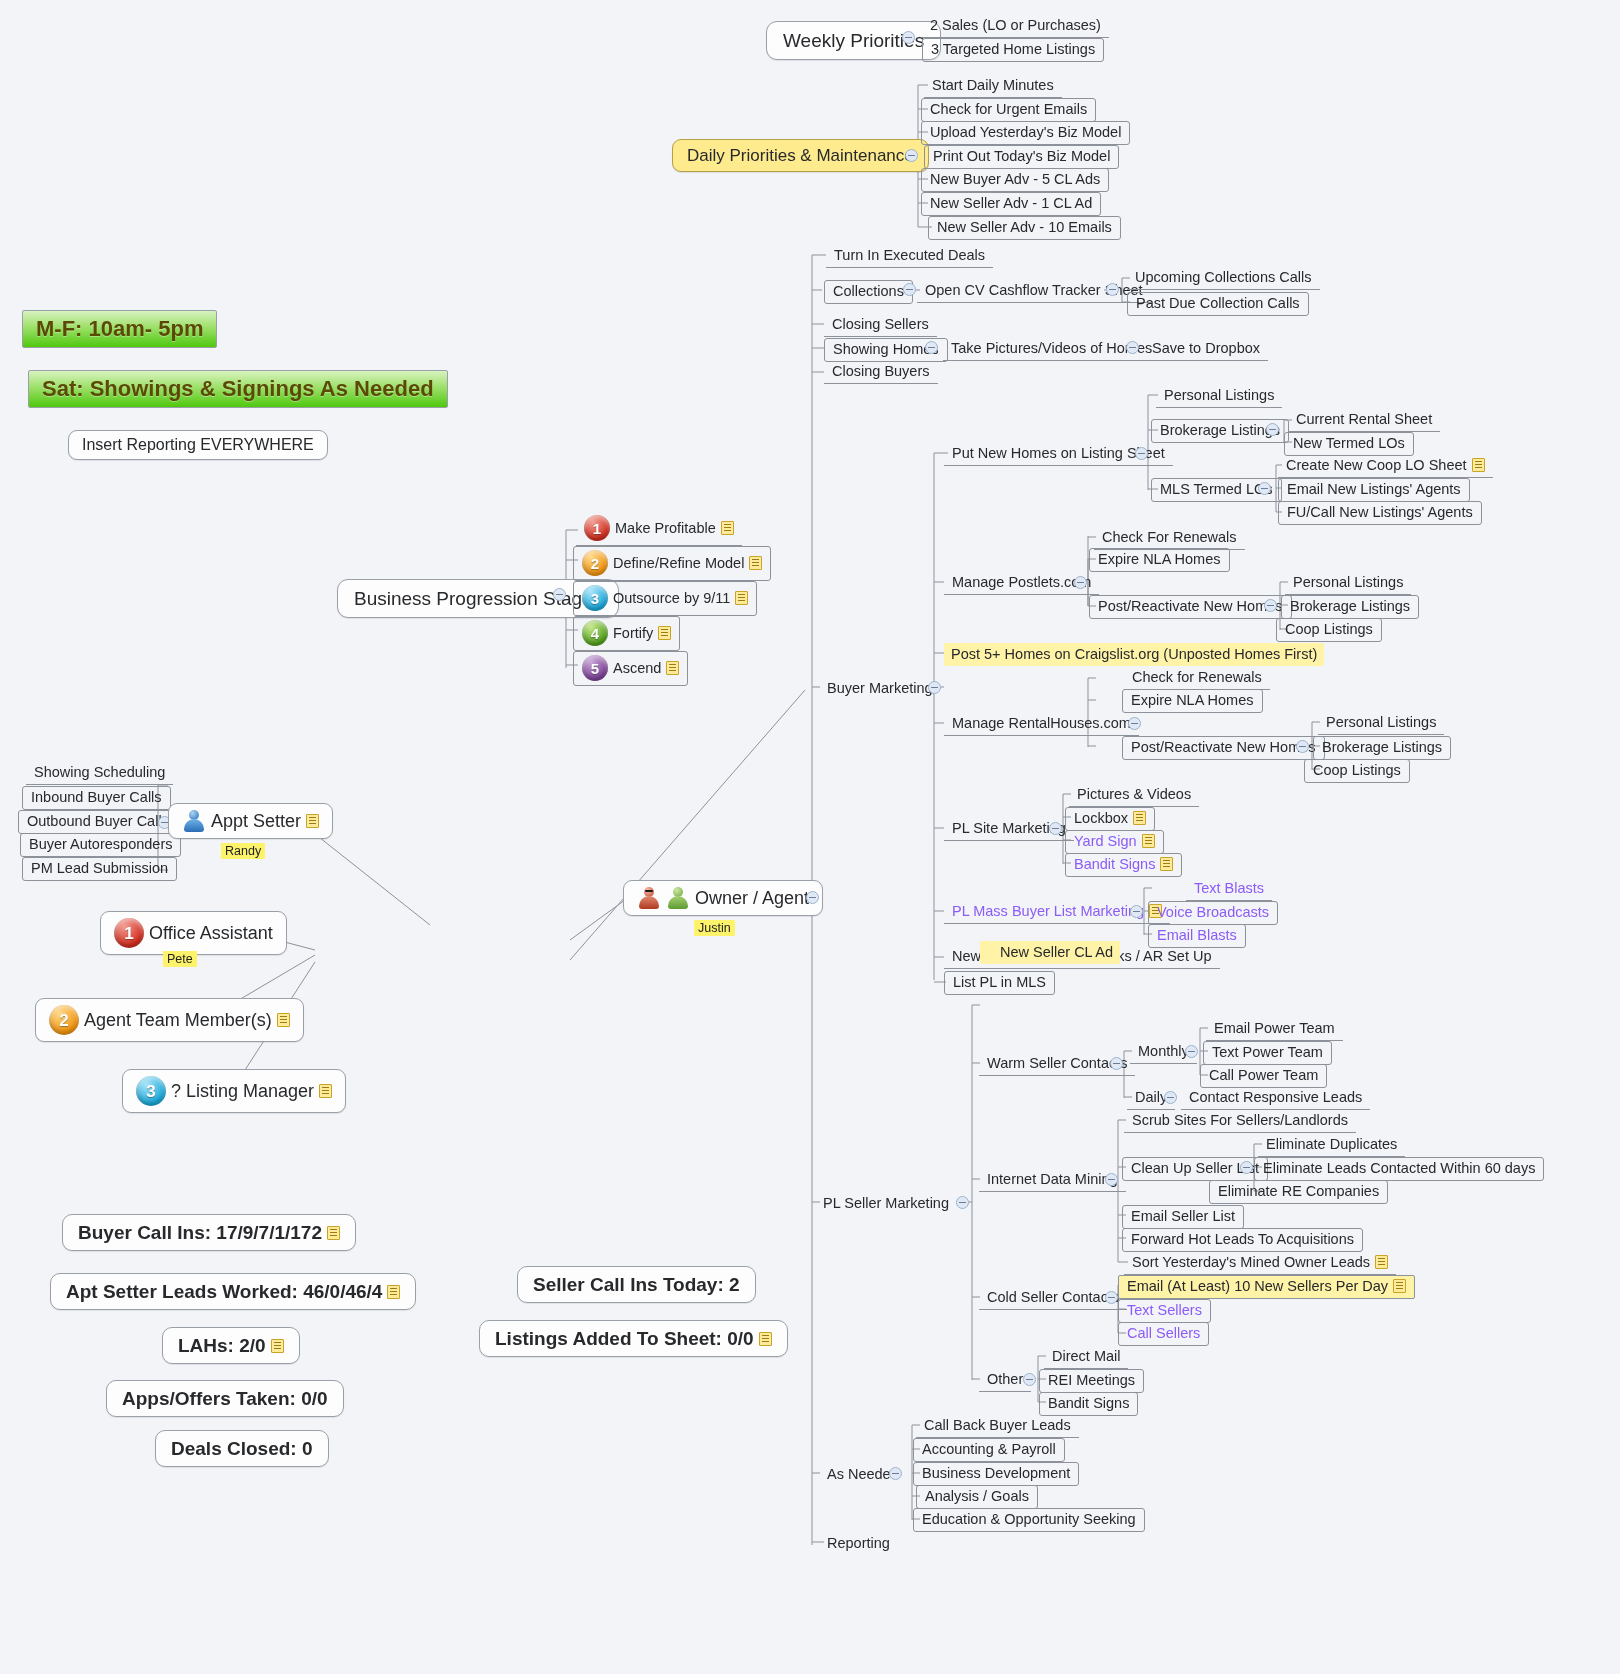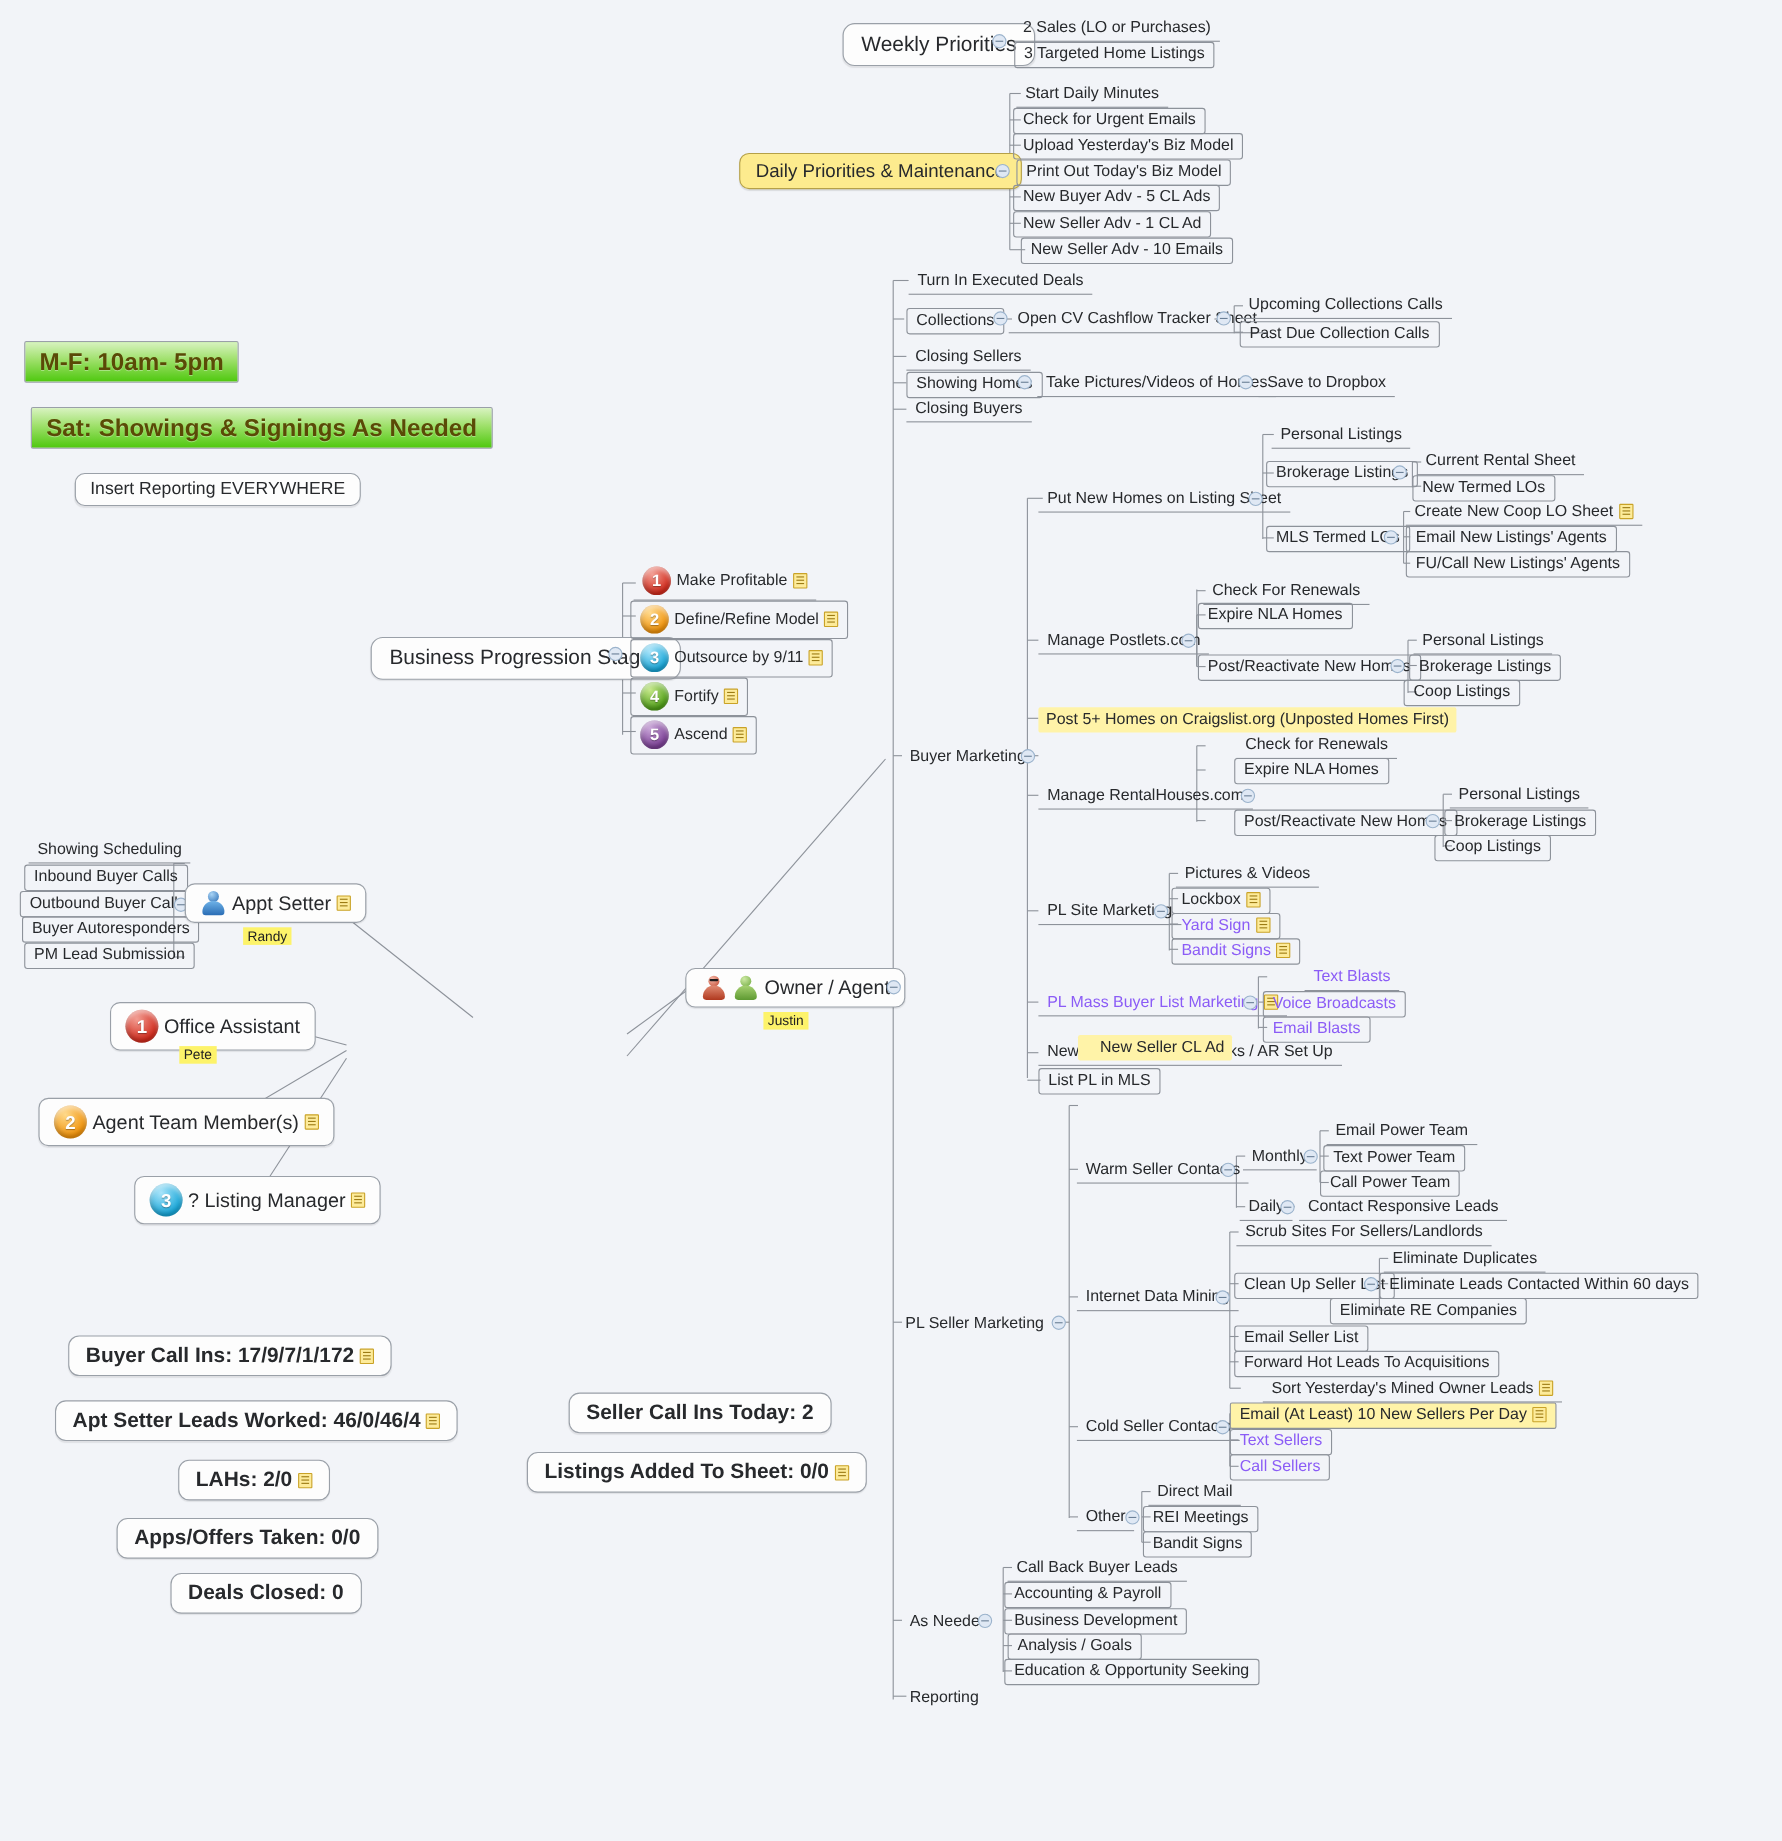--- a/index.html
+++ b/index.html
@@ -424,21 +424,21 @@
   <div class="node bx" style="left:1122px; top:1157px;">Clean Up Seller List</div>
   <div class="tog" style="left:1240px; top:1161px;"></div>
   <div class="node u" style="left:1258px; top:1134px;">Eliminate Duplicates</div>
   <div class="node bx" style="left:1254px; top:1157px;">Eliminate Leads Contacted Within  60 days</div>
   <div class="node bx" style="left:1209px; top:1180px;">Eliminate RE Companies</div>
   <div class="node bx" style="left:1122px; top:1205px;">Email Seller List</div>
   <div class="node bx" style="left:1122px; top:1228px;">Forward Hot Leads To Acquisitions</div>
 
   <div class="node u" style="left:979px; top:1287px;">Cold Seller Contacts</div>
   <div class="tog" style="left:1105px; top:1291px;"></div>
-  <div class="node u" style="left:1124px; top:1252px;margin-left:24px;">
+  <div class="node u" style="left:1124px; top:1252px;">
     <span>Sort Yesterday's Mined Owner Leads</span>
     <span class="note"></span>
   </div>
   <div class="node bx hl" style="left:1118px; top:1275px;">
     <span>Email (At Least) 10 New Sellers Per Day</span>
     <span class="note"></span>
   </div>
   <div class="node bx blue" style="left:1118px; top:1299px;">Text Sellers</div>
   <div class="node bx blue" style="left:1118px; top:1322px;">Call Sellers</div>
 

